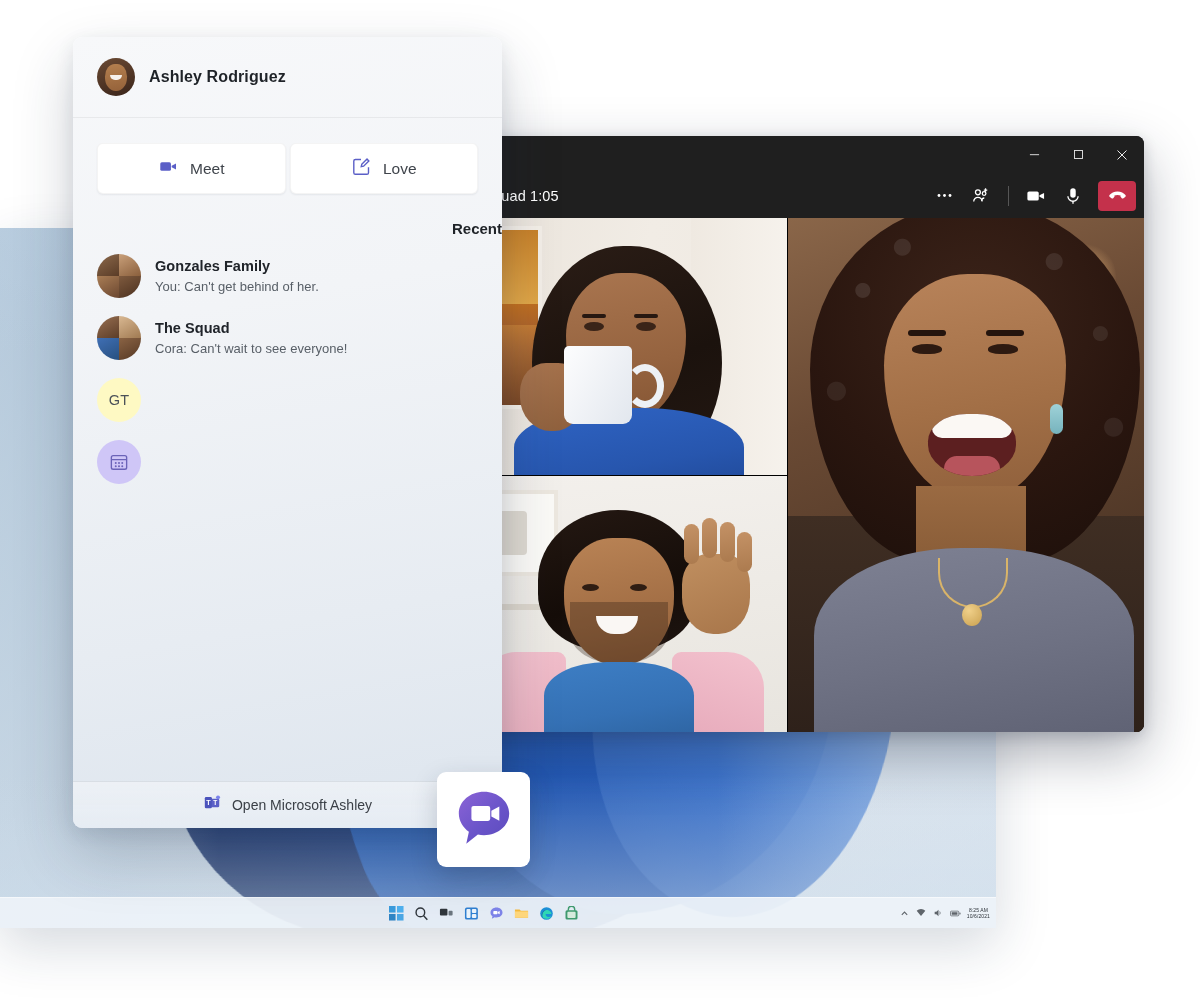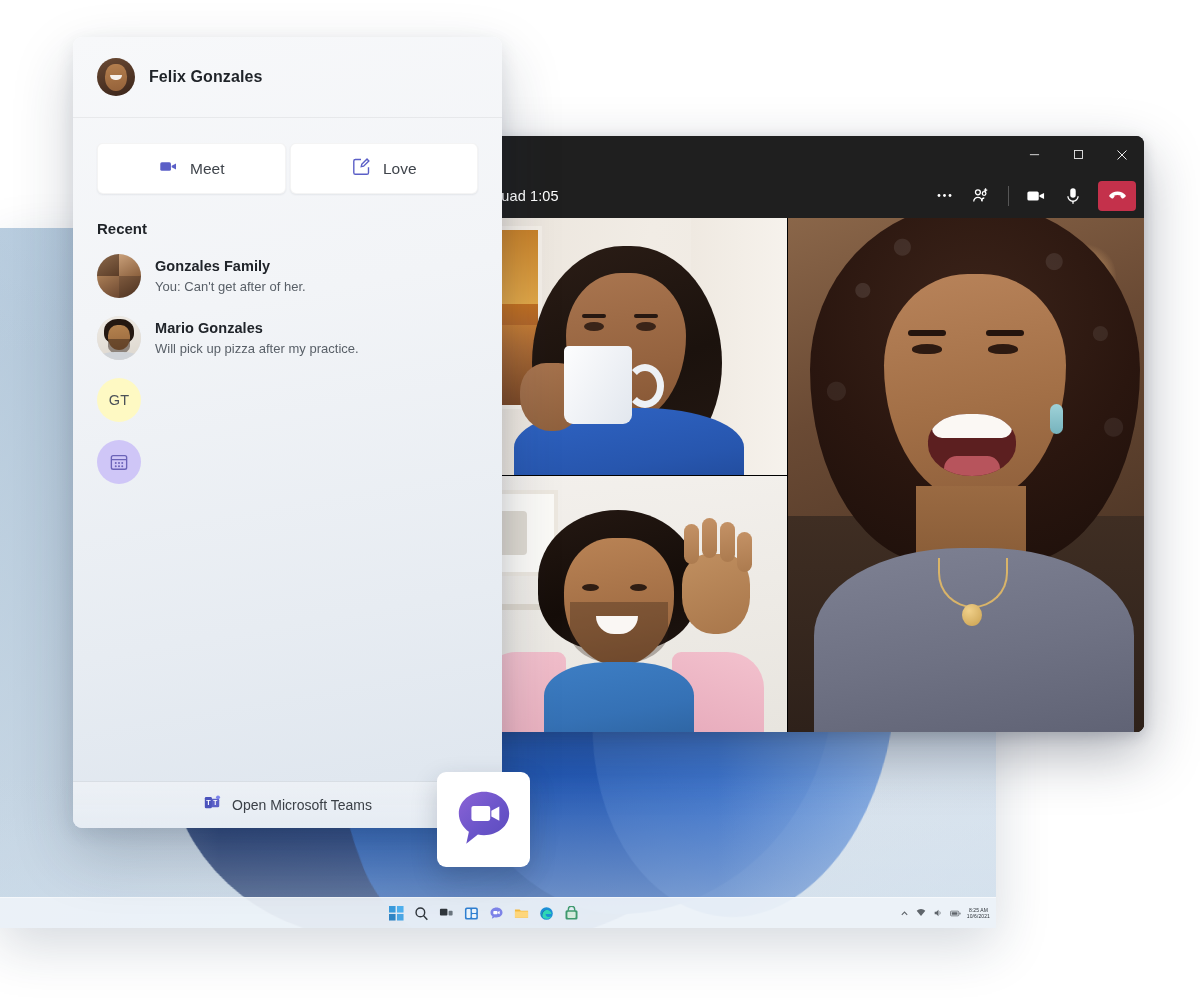--- a/index.html
+++ b/index.html
@@ -191,21 +191,21 @@
      border-bottom:1px solid rgba(0,0,0,.055);}
   .avatar{width:38px;height:38px;border-radius:50%;overflow:hidden;position:relative;flex:none;}
   .fo-name{margin-left:14px;font-size:16px;font-weight:700;color:#1f2328;letter-spacing:.1px;}
 
   .fo-actions{display:flex;gap:4px;padding:25px 24px 0 24px;}
   .act-btn{flex:1;height:49px;background:#fff;border:1px solid rgba(0,0,0,.045);border-radius:6px;
      display:flex;align-items:center;justify-content:center;gap:11px;
      box-shadow:0 1px 2px rgba(20,30,50,.07);}
   .act-label{font-size:15.5px;color:#3f444b;}
 
-  .fo-section{padding:26px 0 0 24px;font-size:15px;font-weight:700;color:#1f2328;}
+  .fo-section{padding:26px 0 0 24px;font-size:15px;font-weight:700;color:#1f2328;text-align:right;}
 
   .chat-list{padding:8px 0 0 0;}
   .chat-row{display:flex;align-items:center;padding:9px 16px 9px 24px;gap:14px;}
   .c-av{width:44px;height:44px;border-radius:50%;overflow:hidden;position:relative;flex:none;background:#dfe3e8;}
   .c-txt{min-width:0;}
   .c-name{font-size:14.5px;font-weight:600;color:#20242a;line-height:19px;letter-spacing:.05px;}
   .c-msg{font-size:13px;color:#585f67;line-height:19px;margin-top:1px;letter-spacing:.02px;}
   .c-init{width:100%;height:100%;display:flex;align-items:center;justify-content:center;
      font-size:14.5px;color:#4b5158;background:#fef9c3;letter-spacing:.3px;}
   .c-cal{width:100%;height:100%;display:flex;align-items:center;justify-content:center;background:#cfc6f7;}
@@ -468,21 +468,21 @@
   </div>
 
   <div class="flyout">
 
     <div class="fo-header">
       <div class="avatar">
         <div class="qi" style="background:linear-gradient(160deg,#6b4a33,#3a241a);"></div>
         <div class="qi" style="left:22%;top:16%;width:56%;height:70%;border-radius:46% 46% 50% 50%;background:linear-gradient(170deg,#b5804f,#946139);"></div>
         <div class="qi" style="left:34%;top:44%;width:32%;height:14%;border-radius:0 0 14px 14px;background:#f6f1ec;"></div>
       </div>
-      <div class="fo-name">Felix Gonzales</div>
+      <div class="fo-name">Ashley Rodriguez</div>
     </div>
 
     <div class="fo-actions">
       <div class="act-btn">
         <span>
           <svg width="21" height="21" viewBox="0 0 24 24" fill="#5b5fc7">
               <rect x="2.6" y="7.2" width="12.2" height="9.6" rx="1.8"></rect>
               <path d="M15.6 11.2l5-2.6v6.8l-5-2.6z"></path>
             </svg>
         </span>
@@ -505,38 +505,37 @@
 
       <div class="chat-row">
         <div class="c-av">
           <div class="q q1" style="background:linear-gradient(150deg,#8d6a4c,#5a3c27);"></div>
           <div class="q q2" style="background:linear-gradient(150deg,#c9a07a,#8a5f3c);"></div>
           <div class="q q3" style="background:linear-gradient(150deg,#a97d55,#6b4730);"></div>
           <div class="q q4" style="background:linear-gradient(150deg,#7e5a3e,#4a2f1e);"></div>
         </div>
         <div class="c-txt">
           <div class="c-name">Gonzales Family</div>
-          <div class="c-msg">You: Can't get after of her.</div>
-        </div>
-      </div>
-
+          <div class="c-msg">You: Can't get behind of her.</div>
+        </div>
+      </div>
 
       <div class="chat-row">
         <div class="c-av">
-          <div class="qi" style="background:linear-gradient(170deg,#f0ece6,#dcd6cd);"></div>
-          <div class="qi" style="left:16%;top:6%;width:68%;height:58%;border-radius:46% 46% 40% 40%;background:#241811;"></div>
-          <div class="qi" style="left:24%;top:20%;width:52%;height:58%;border-radius:44% 44% 52% 52%;background:linear-gradient(170deg,#b5834f,#96663c);"></div>
-          <div class="qi" style="left:26%;top:52%;width:48%;height:34%;border-radius:0 0 50% 50%;background:rgba(40,25,16,.45);"></div>
-          <div class="qi" style="left:10%;top:82%;width:80%;height:22%;border-radius:40% 40% 0 0;background:#cfd3d8;"></div>
+          <div class="q q1" style="background:linear-gradient(150deg,#9a7152,#5c3d28);"></div>
+          <div class="q q2" style="background:linear-gradient(150deg,#d9b892,#a07a52);"></div>
+          <div class="q q3" style="background:linear-gradient(150deg,#3f6fb5,#28507f);"></div>
+          <div class="q q4" style="background:linear-gradient(150deg,#8a6344,#543723);"></div>
         </div>
         <div class="c-txt">
-          <div class="c-name">Mario Gonzales</div>
-          <div class="c-msg">Will pick up pizza after my practice.</div>
-        </div>
-      </div>
+          <div class="c-name">The Squad</div>
+          <div class="c-msg">Cora: Can't wait to see everyone!</div>
+        </div>
+      </div>
+
 
       <div class="chat-row">
         <div class="c-av">
           <div class="c-init">GT</div>
         </div>
       </div>
 
       <div class="chat-row">
         <div class="c-av">
           <div class="c-cal">
@@ -561,21 +560,21 @@
     <div class="fo-footer">
       <span>
         <svg width="19" height="19" viewBox="0 0 22 22">
           <rect x="9.4" y="5.6" width="9.4" height="9.8" rx="1.6" fill="#5b5fc7"></rect>
           <text x="14.1" y="13.3" font-size="7.6" font-family="Liberation Sans, sans-serif" fill="#ffffff" text-anchor="middle" font-weight="bold">T</text>
           <circle cx="17.4" cy="3.9" r="2.3" fill="#7b83eb"></circle>
           <rect x="2.1" y="3.4" width="8.2" height="13.2" rx="1.5" fill="#4b53bc"></rect>
           <text x="6.2" y="12.6" font-size="8.2" font-family="Liberation Sans, sans-serif" fill="#ffffff" text-anchor="middle" font-weight="bold">T</text>
         </svg>
       </span>
-      <span class="ft-label">Open Microsoft Teams</span>
+      <span class="ft-label">Open Microsoft Ashley</span>
     </div>
   </div>
 
   <div class="launcher">
     <span>
       <svg width="62" height="62" viewBox="0 0 64 64">
         <defs>
           <linearGradient id="gp" x1="0" y1="0" x2="1" y2="1">
             <stop offset="0%" stop-color="#8b63d6"></stop>
             <stop offset="55%" stop-color="#6a54c9"></stop>

